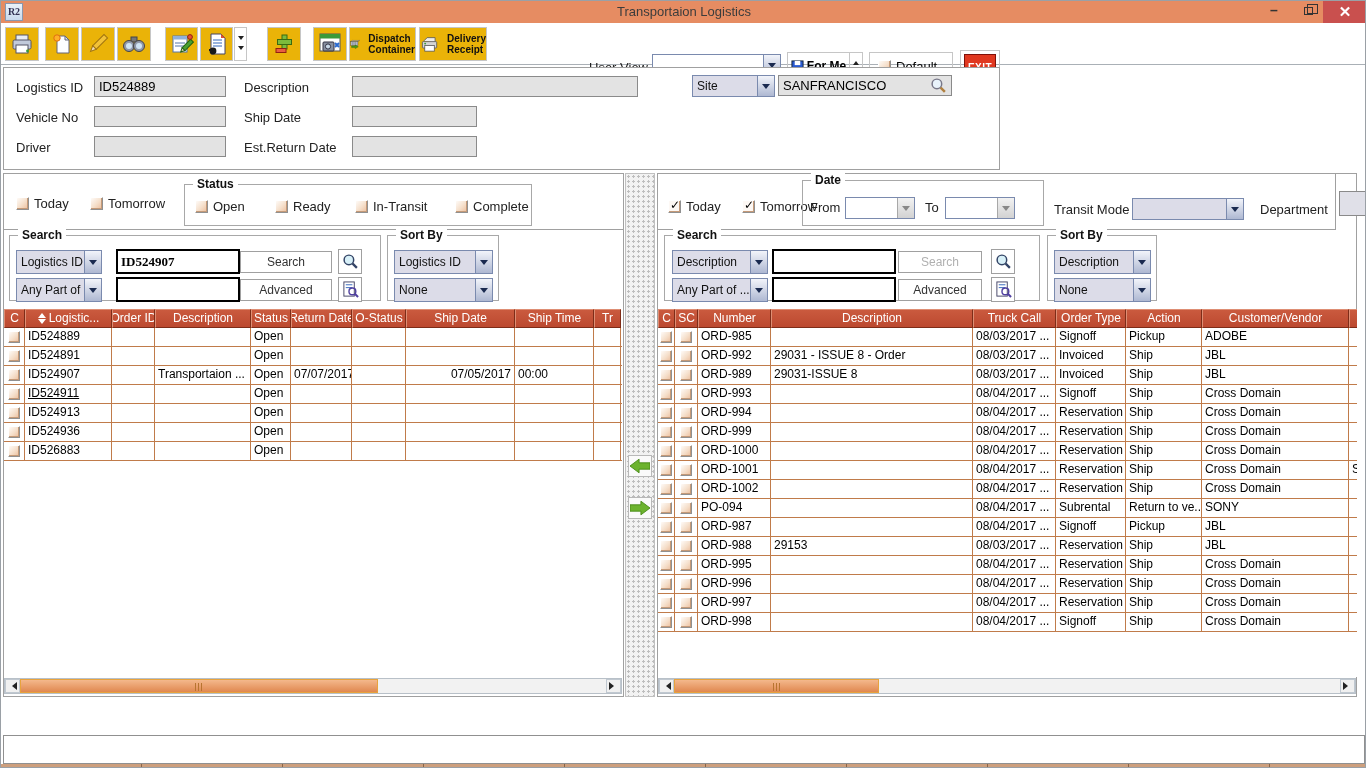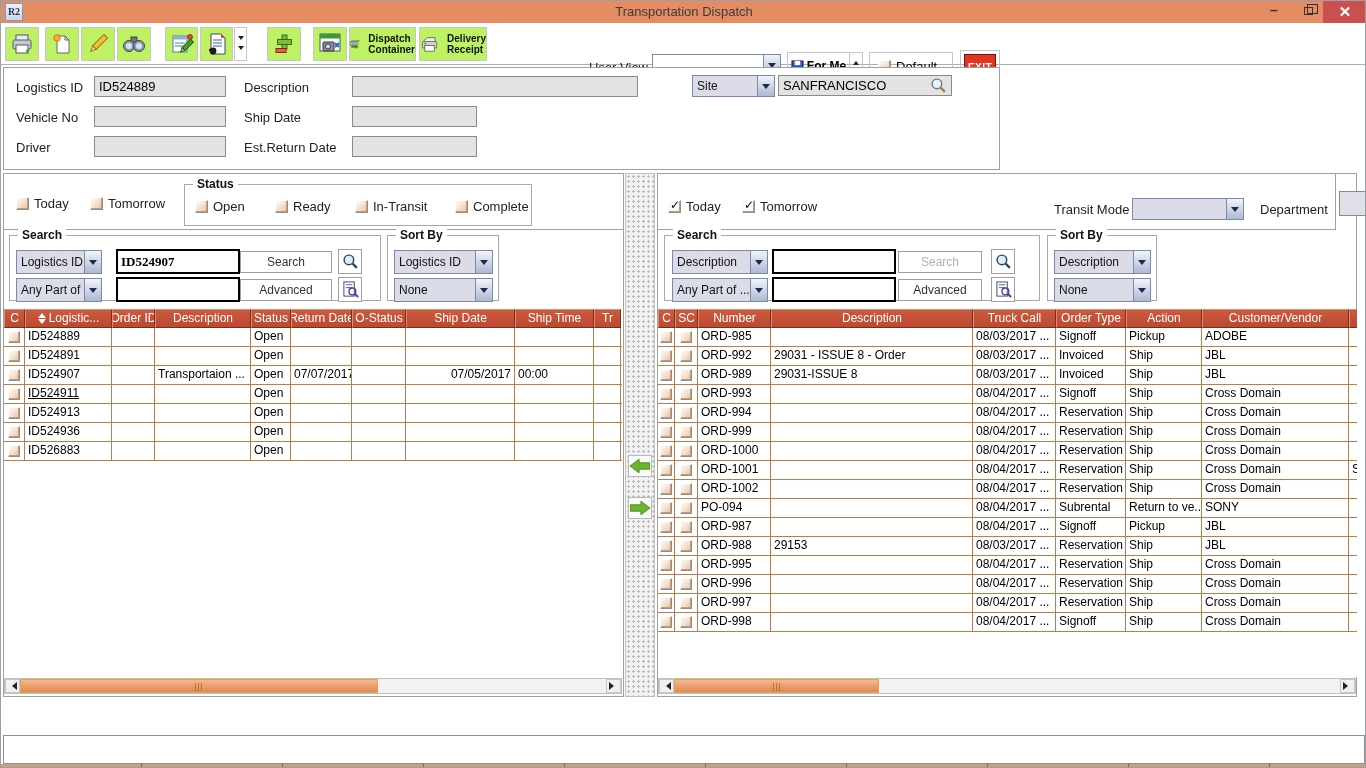--- a/index.html
+++ b/index.html
@@ -12,21 +12,21 @@
   .apptitle { position:absolute; top:0; left:0; width:100%; text-align:center; font-size:13px; color:#3C3C3C; line-height:22px; }
   .winbtn { position:absolute; top:0; height:22px; width:30px; text-align:center; color:#333; cursor:default; }
   .btn-min { right:78px; font:bold 14px "Liberation Sans",sans-serif; line-height:18px; }
   .btn-restore { right:44px; }
   .restore-glyph { position:absolute; top:6px; left:11px; width:9px; height:8px; border:1px solid #333; background:#E68C62; }
   .restore-glyph:before { content:""; position:absolute; top:-4px; left:2px; width:9px; height:8px; border:1px solid #333; }
   .btn-close { right:0; width:44px; background:#C9504E; color:#FFF; font:bold 15px "Liberation Sans",sans-serif; line-height:21px; }
 
   
   .toolbar { position:absolute; top:22px; left:0; width:1366px; height:42px; background:#FFF; border-bottom:1px solid #AAB0B6; }
-  .tbtn { position:absolute; top:4px; height:34px; background:#bef264; border:1px solid #C6C6C6; display:flex; align-items:center; justify-content:center; gap:8px; }
+  .tbtn { position:absolute; top:4px; height:34px; background:#eab308; border:1px solid #C6C6C6; display:flex; align-items:center; justify-content:center; gap:8px; }
   .tbtn svg { display:block; }
   .tlabel { font:bold 10px "Liberation Sans",sans-serif; line-height:11px; color:#111; }
   .narrowbtn { position:absolute; top:4px; width:13px; height:34px; border:1px solid #C6C6C6; background:#FFF; display:flex; flex-direction:column; align-items:center; justify-content:center; gap:3px; }
   .smalltri { width:0; height:0; border:3px solid transparent; border-top:4px solid #222; }
   .uv-label { position:absolute; top:37px; left:588px; font-size:13px; color:#222; }
   .combo { display:flex; border:1px solid #7A8AAE; background:#DCDCE8; height:22px; }
   .combo.white { background:#FFF; }
   .ctext { flex:1; font-size:12px; color:#111; padding:3px 4px 0 4px; white-space:nowrap; overflow:hidden; }
   .carrow { width:17px; border-left:1px solid #7A8AAE; background:linear-gradient(#F2F4FA,#AEB8D2); display:flex; align-items:center; justify-content:center; }
   .carrow i { width:0; height:0; border:4px solid transparent; border-top:5px solid #1A2A50; margin-top:5px; }
@@ -97,21 +97,21 @@
   .bottompanel { position:absolute; top:734px; left:2px; width:1362px; height:29px; border:1px solid #909090; background:#FFF; }
   .bottomsliver { position:absolute; top:763px; left:0; width:1366px; height:5px; background:#CD9F7D; background-image:repeating-linear-gradient(90deg,transparent 0 140px,#8A6648 140px 141px); }
 </style>
 </head>
 <body>
 
 <div class="window">
 
   <div class="titlebar">
     <div class="appicon">R2</div>
-    <div class="apptitle">Transportation Dispatch</div>
+    <div class="apptitle">Transportaion Logistics</div>
     <div class="winbtn btn-min">–</div>
     <div class="winbtn btn-restore">
         <span class="restore-glyph"></span>
       </div>
     <div class="winbtn btn-close">✕</div>
   </div>
 
   <div class="toolbar">
     <div class="tbtn" style="left:4px;width:34px;">
       <svg width="24" height="24" viewBox="0 0 24 24">
@@ -522,20 +522,37 @@
   <div class="panel" style="top:172px;left:656px;width:700px;height:524px;"></div>
   <div class="panel" style="top:172px;left:656px;width:679px;height:57px;">
     <span class="cblk" style="top:25px;left:10px;">
         <span class="cbx checked"></span>
         <span class="cblabel">Today</span>
       </span>
     <span class="cblk" style="top:25px;left:84px;">
         <span class="cbx checked"></span>
         <span class="cblabel">Tomorrow</span>
       </span>
+    <div class="gbox" style="top:6px;left:144px;width:242px;height:46px;">
+      <span class="glegend">Date</span>
+      <span class="flabel" style="top:19px;left:7px;">From</span>
+      <div class="combo white" style="position:absolute;top:16px;left:42px;width:70px;">
+          <div class="ctext"></div>
+          <div class="carrow gray">
+            <i></i>
+          </div>
+        </div>
+      <span class="flabel" style="top:19px;left:122px;">To</span>
+      <div class="combo white" style="position:absolute;top:16px;left:142px;width:70px;">
+          <div class="ctext"></div>
+          <div class="carrow gray">
+            <i></i>
+          </div>
+        </div>
+    </div>
     <span class="flabel" style="top:28px;left:396px;">Transit Mode</span>
     <div class="combo" style="position:absolute;top:24px;left:474px;width:112px;">
         <div class="ctext"></div>
         <div class="carrow">
           <i></i>
         </div>
       </div>
     <span class="flabel" style="top:28px;left:602px;">Department</span>
   </div>
   <div class="ffield" style="top:190px;left:1338px;width:28px;height:25px;background:#E0E0E8;"></div>

